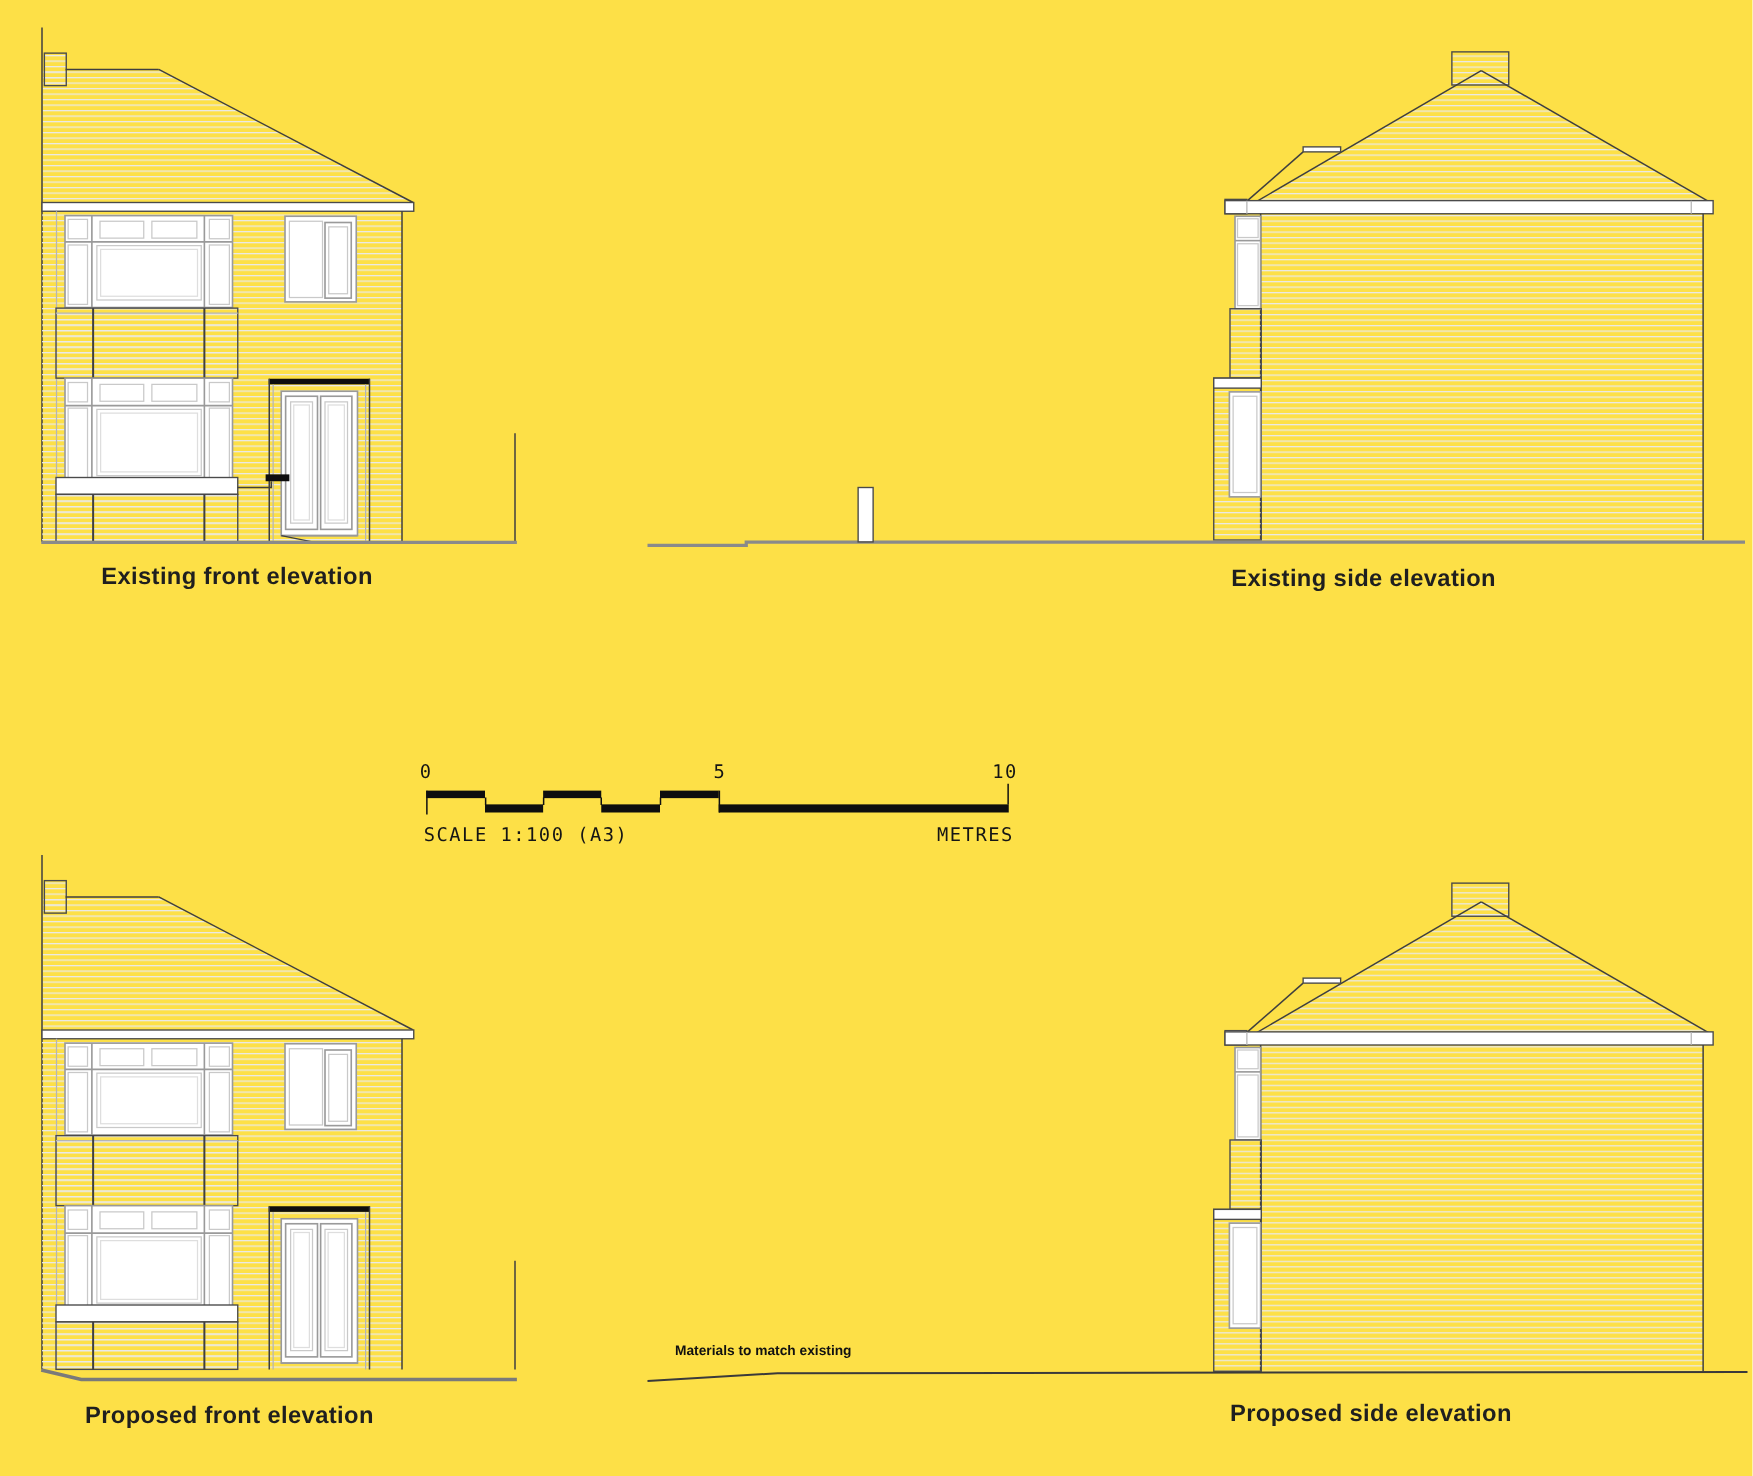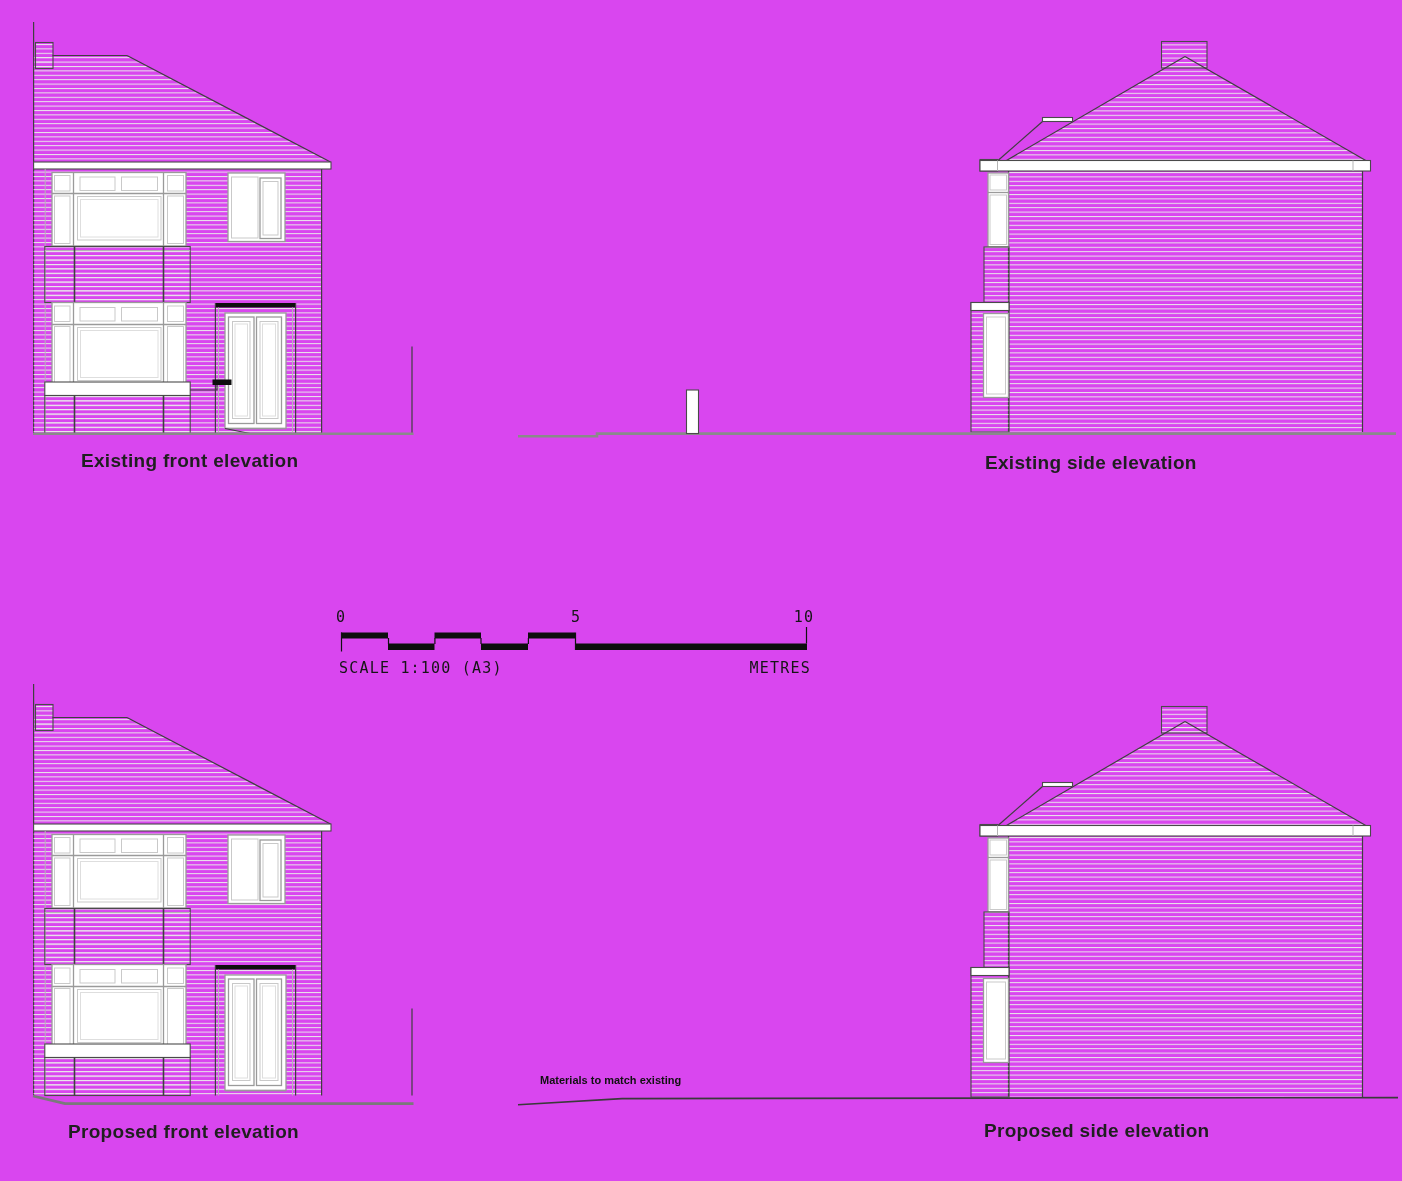--- a/index.html
+++ b/index.html
@@ -1,16 +1,16 @@
 <!DOCTYPE html>
 <html><head>
 <meta charset="utf-8">
 <style>
   html,body{margin:0;padding:0;background:#ffffff;}
-  .sheet{position:relative;width:1402px;height:1181px;background:#d946ef;overflow:hidden;}
+  .sheet{position:relative;width:1402px;height:1181px;background:#fde047;overflow:hidden;}
   svg{display:block;}
   .ln{stroke:#3f3f3f;stroke-width:1.2;fill:none;}
   .lnthick{stroke:#3f3f3f;stroke-width:1.6;fill:none;}
   .thin{stroke:#b5b5b5;stroke-width:1;fill:none;}
   .frame{stroke:#9a9a9a;stroke-width:1.3;fill:#ffffff;}
   .frameln{stroke:#9a9a9a;stroke-width:1.3;fill:none;}
   .pane{stroke:#c9c9c9;stroke-width:1;fill:none;}
   .pane2{stroke:#dedede;stroke-width:1;fill:none;}
   .hatchbox{fill:url(#hatch);stroke:#4a4a4a;stroke-width:1.1;}
   .hatchonly{fill:url(#hatch);stroke:none;}

